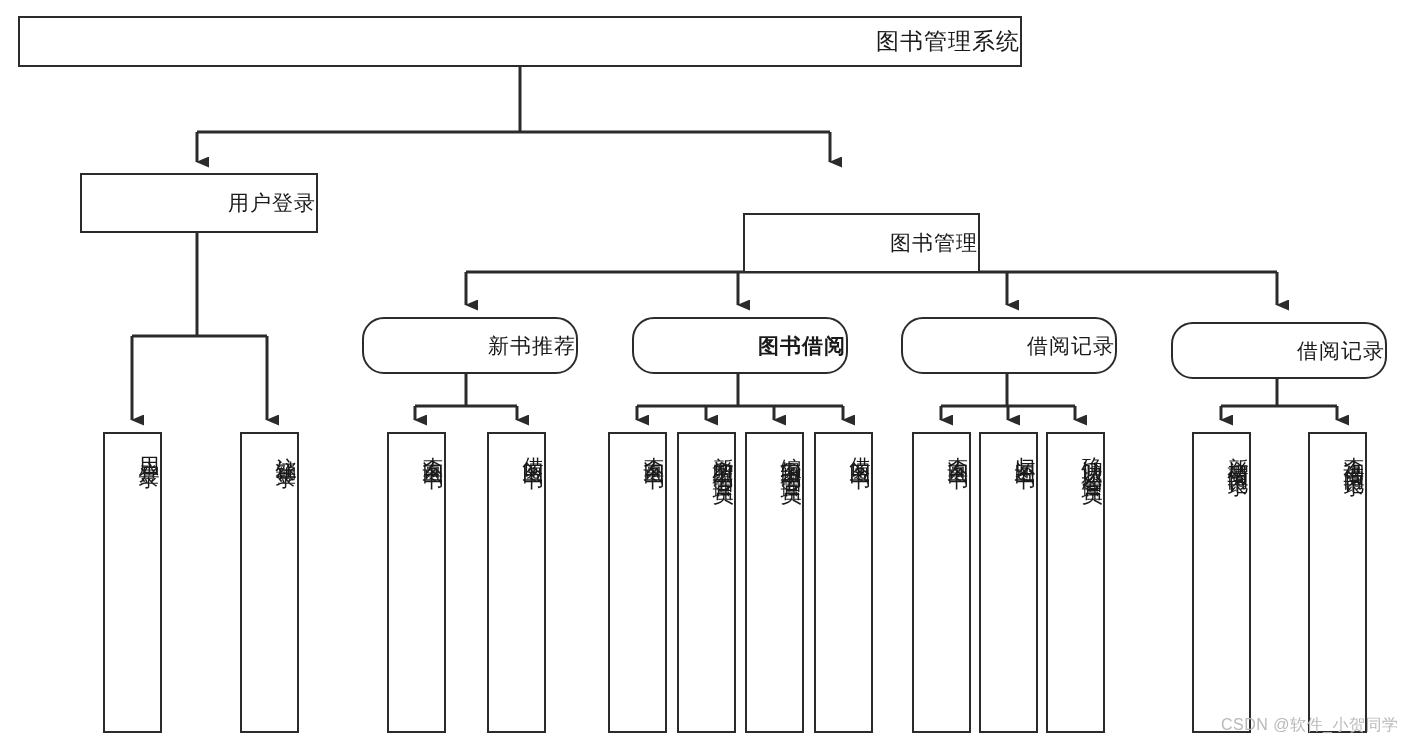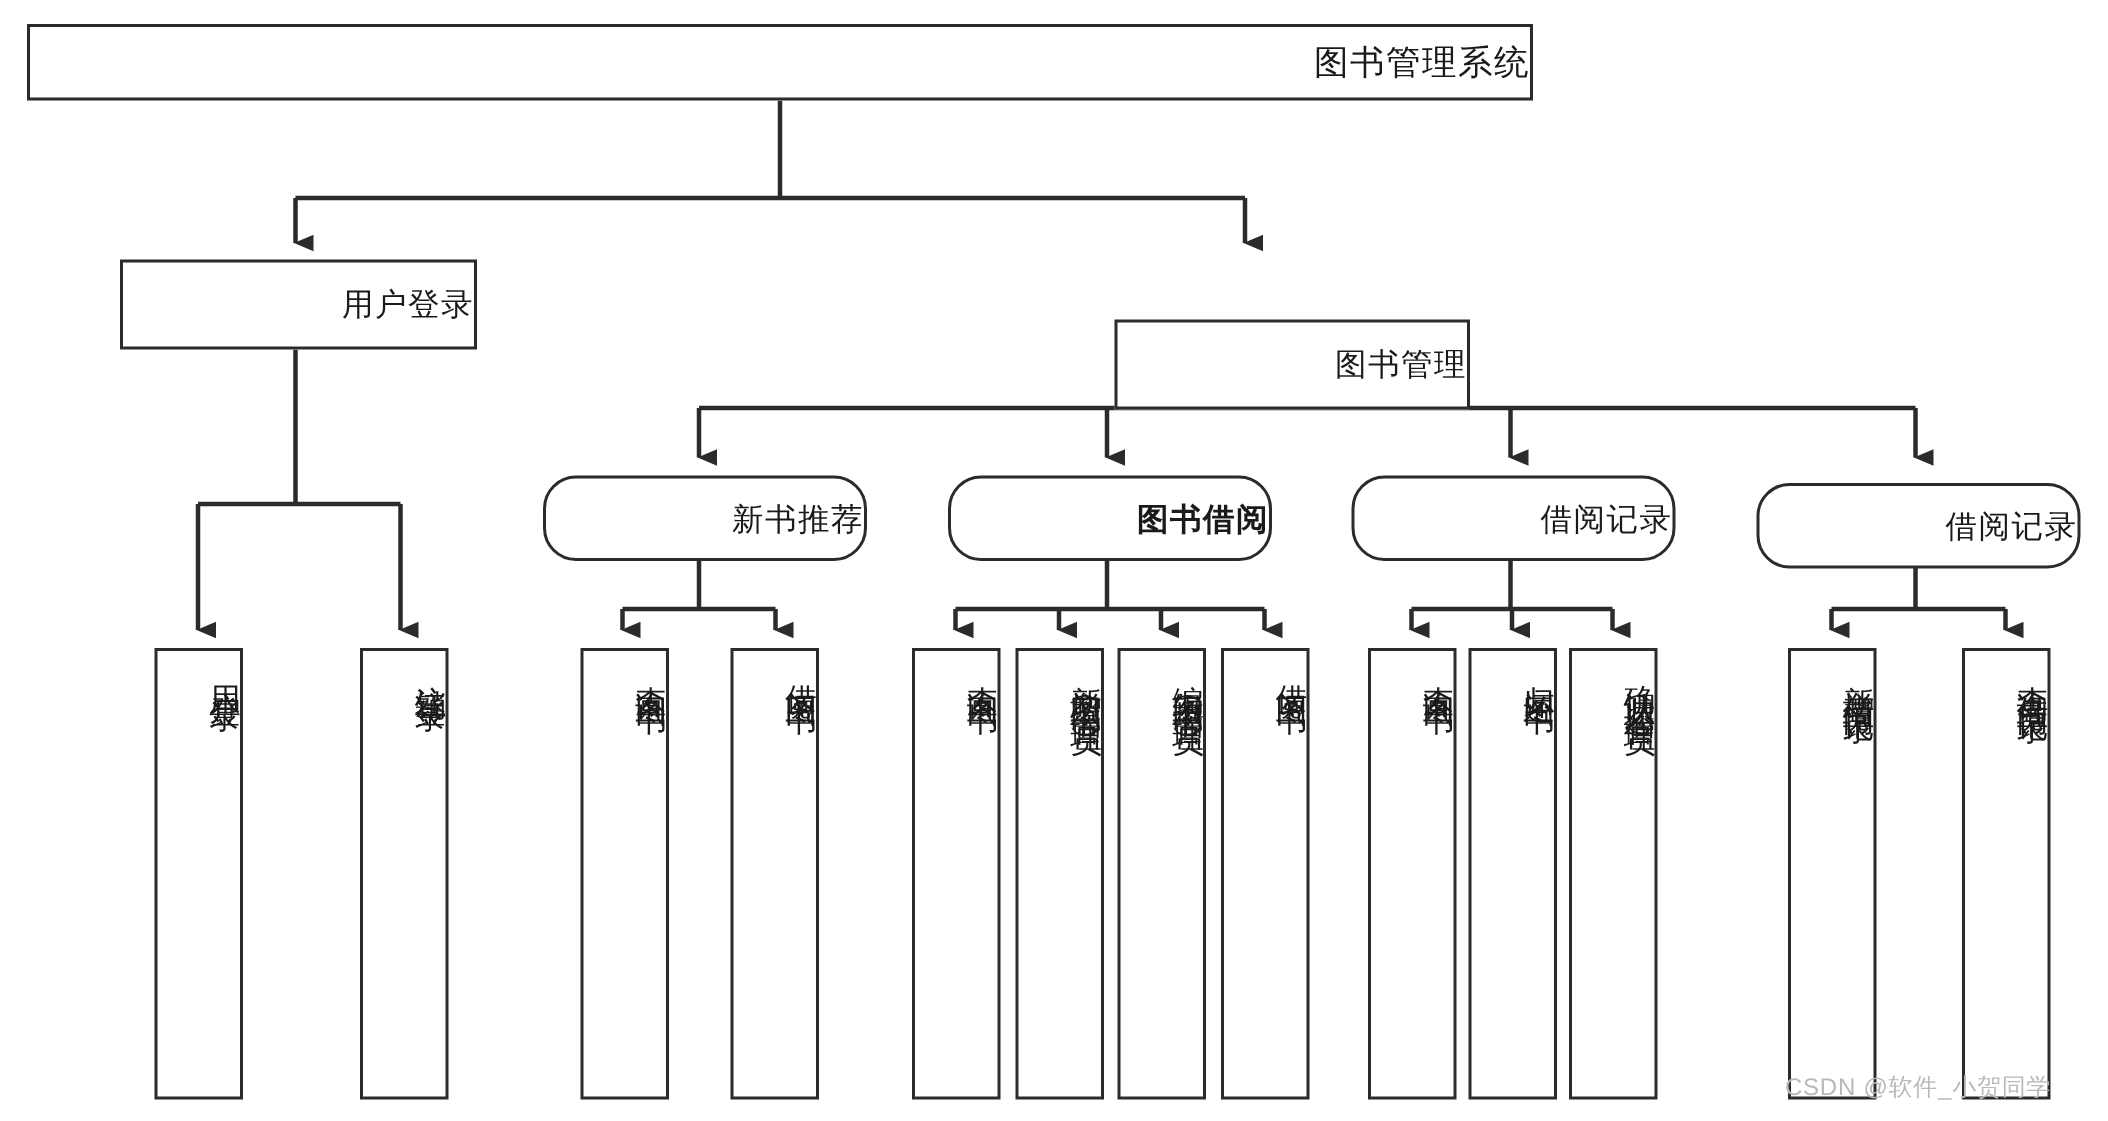--- a/index.html
+++ b/index.html
@@ -59,20 +59,21 @@
     letter-spacing: 4px;
     line-height: 1;
     white-space: nowrap;
   }
   .watermark {
     position: absolute;
     font-size: 16px;
     color: #b9b9b9;
     white-space: nowrap;
     letter-spacing: 0.5px;
+    margin-left: 31px;
   }
 </style>
 </head>
 <body>
 
 <div id="canvas">
 
   <svg id="edges" viewBox="0 0 1405 747" xmlns="http://www.w3.org/2000/svg">
     <defs>
       <marker id="arr" markerWidth="12" markerHeight="14" refX="5.5" refY="12" orient="auto" markerUnits="userSpaceOnUse">

